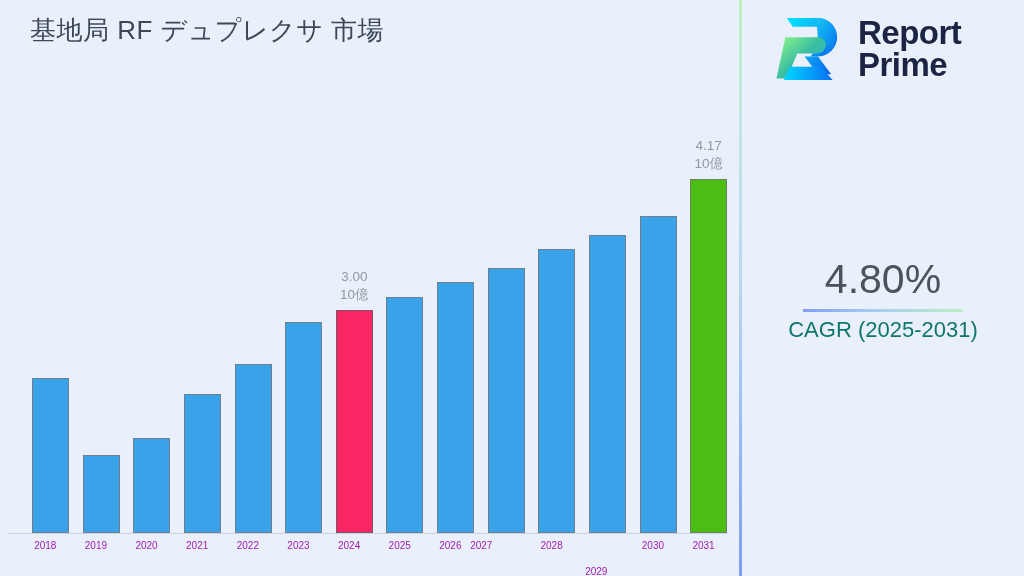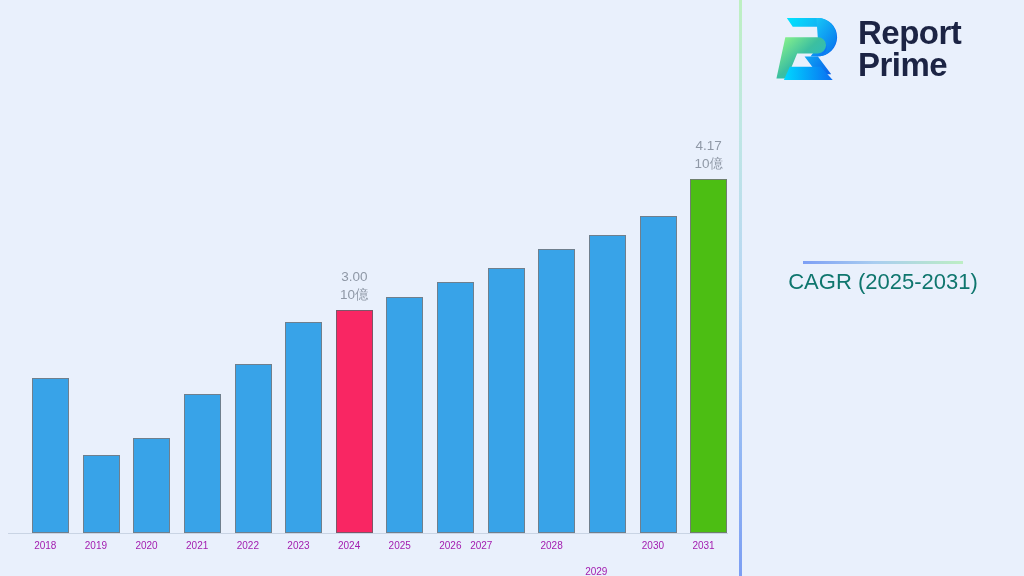--- a/index.html
+++ b/index.html
@@ -192,20 +192,21 @@
     letter-spacing: 0px;
   }
 </style>
 </head>
 <body>
 
 <div id="page-root">
 
   <div class="chart-area">
 
+    <div class="chart-title">基地局 RF デュプレクサ 市場</div>
 
     <div class="plot">
       <div class="bars" id="bars-container">
           <div class="bar-slot" style="left: 12px;">
             <div class="bar" title="2018: 2.21 10億" style="height: 155px;"></div>
           </div>
           <div class="bar-slot" style="left: 62.6329px;">
             <div class="bar" title="2019: 1.17 10億" style="height: 78px;"></div>
           </div>
           <div class="bar-slot" style="left: 113.266px;">
@@ -312,19 +313,20 @@
           <path d="M24 74 H66 l16 18 H16 Z" fill="url(#gBot)"></path>
         </svg>
       </span>
       <span class="brand-text">
         <span>Report</span>
         <span>Prime</span>
       </span>
     </div>
 
     <div class="cagr-block">
+      <div class="cagr-value">4.80%</div>
       <div class="cagr-rule"></div>
       <div class="cagr-caption">CAGR (2025-2031)</div>
     </div>
 
   </div>
 
 </div>
 
 </body></html>

